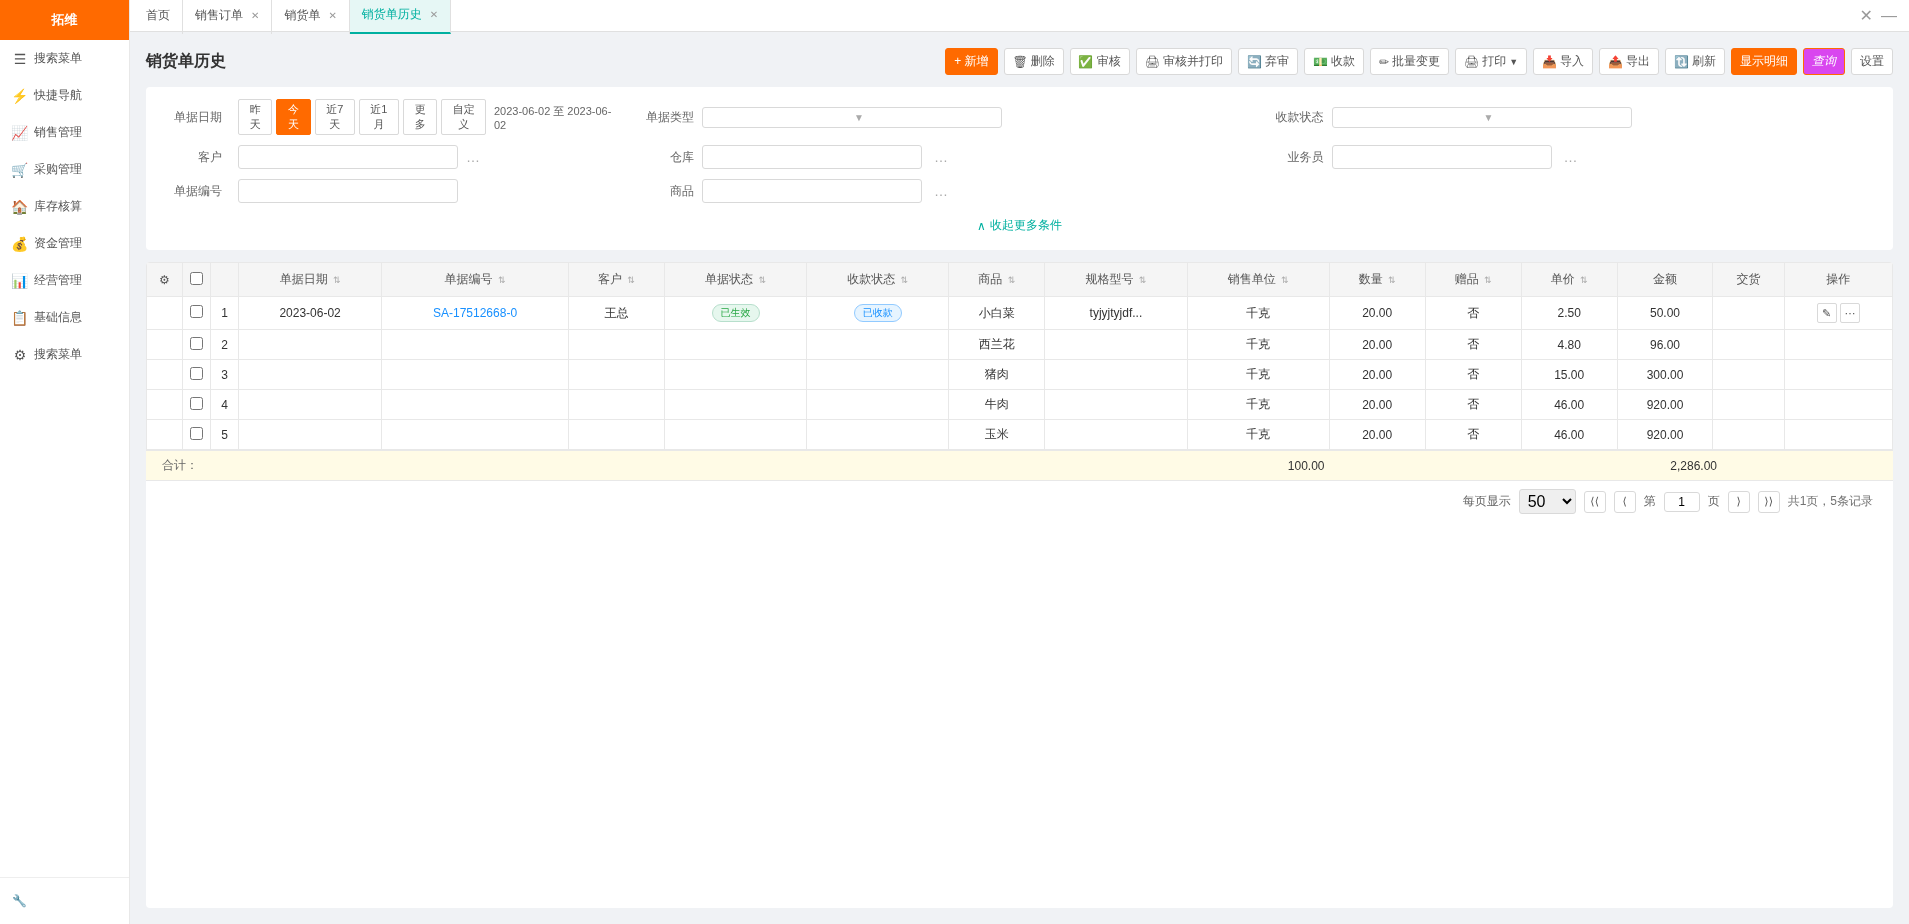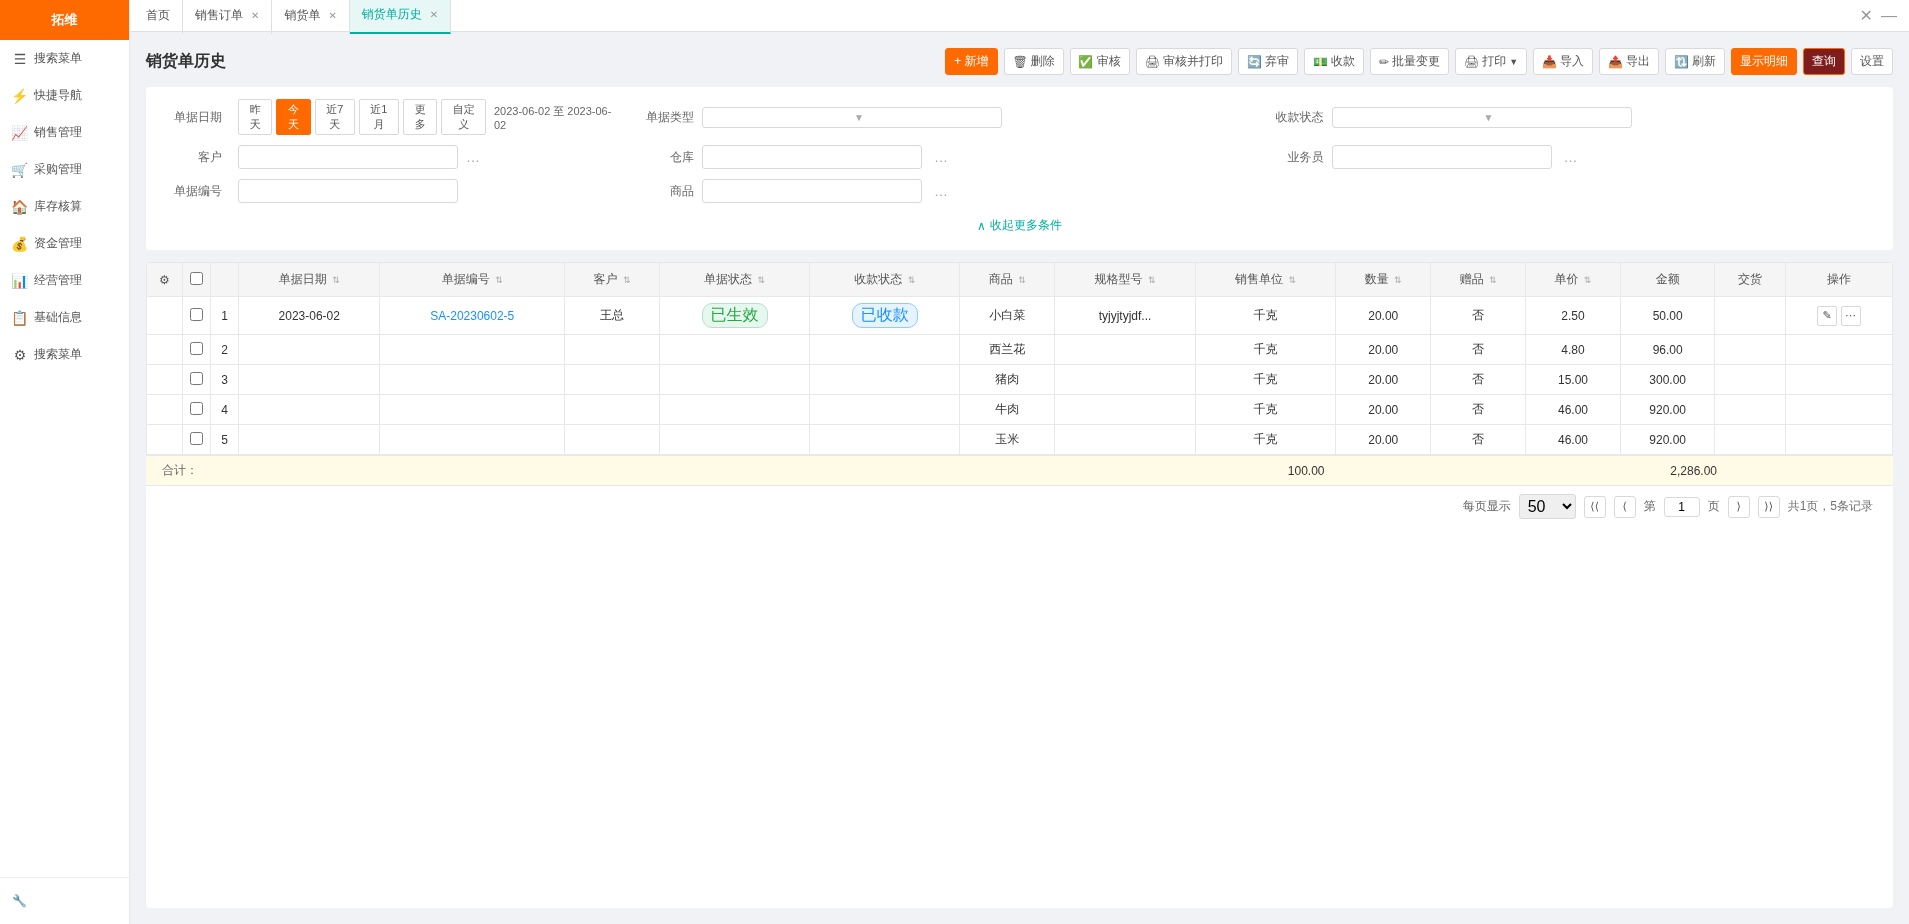--- a/index.html
+++ b/index.html
@@ -48,21 +48,21 @@
     .filter-select { display: flex; align-items: center; gap: 4px; border: 1px solid #d9d9d9; border-radius: 3px; padding: 4px 8px; background: #fff; cursor: pointer; min-width: 160px; }
     .filter-select span { flex: 1; font-size: 12px; color: #aaa; }
     .filter-dots { color: #aaa; cursor: pointer; padding: 0 4px; font-size: 14px; }
     .collapse-btn { display: flex; align-items: center; gap: 4px; color: #00b0a0; cursor: pointer; font-size: 12px; padding: 4px 0; justify-content: center; }
 
     
     .table-section { background: #fff; border-radius: 4px; flex: 1; overflow: hidden; display: flex; flex-direction: column; }
     .data-table { width: 100%; border-collapse: collapse; font-size: 12px; }
     .data-table th { background: #f5f5f5; border: 1px solid #e8e8e8; padding: 8px 6px; text-align: center; font-weight: normal; color: #555; white-space: nowrap; }
     .data-table td { border: 1px solid #e8e8e8; padding: 6px 6px; text-align: center; color: #333; }
-    .status-badge { display: inline-flex; align-items: center; padding: 1px 8px; border-radius: 10px; font-size: 16px; }
+    .status-badge { display: inline-flex; align-items: center; padding: 1px 8px; border-radius: 10px; font-size: 10px; }
     .status-active { background: #e6f7ee; color: #28a745; border: 1px solid #b7dfcc; }
     .status-paid { background: #e6f4ff; color: #1890ff; border: 1px solid #91caff; }
     .sort-icon { font-size: 9px; color: #aaa; margin-left: 2px; }
     .table-action-btn { display: inline-flex; align-items: center; justify-content: center; width: 20px; height: 20px; border: 1px solid #d9d9d9; border-radius: 2px; cursor: pointer; color: #555; font-size: 11px; background: #fff; }
 
     
     .table-footer { background: #fffbe6; border-top: 1px solid #e8e8e8; padding: 6px 16px; display: flex; align-items: center; }
     .table-footer-label { color: #666; font-size: 12px; width: 80px; }
     .table-footer-sum { font-size: 12px; color: #333; }
 
@@ -197,21 +197,21 @@
           <span>📤</span>
           <span>导出</span>
         </button>
         <button class="toolbar-btn">
           <span>🔃</span>
           <span>刷新</span>
         </button>
         <button class="toolbar-btn" style="background:#ff6a00;color:#fff;border-color:#ff6a00;font-family:Liberation Mono, monospace;">
           <span>显示明细</span>
         </button>
-        <button class="toolbar-btn" style="background:#7f1d1d;color:#fff;border-color:#ff6a00;">查询</button>
+        <button class="toolbar-btn" style="background:#d946ef;color:#fff;border-color:#ff6a00;font-style:italic;">查询</button>
         <button class="toolbar-btn">设置</button>
       </div>
     </div>
 
     <div class="filter-section">
 
       <div class="filter-row">
         <span class="filter-label">单据日期</span>
         <div class="filter-field">
           <div class="date-quick">
@@ -303,21 +303,21 @@
               <th>交货</th>
               <th>操作</th>
             </tr>
           </thead>
           <tbody id="table-body">
           <tr>
                 <td><span style="color:#aaa;font-size:11px;"></span></td>
                 <td><input type="checkbox" style=""></td>
                 <td>1</td>
                 <td>2023-06-02</td>
-                <td><a href="#" style="color:#1890ff;text-decoration:none;">SA-20230602-5</a></td>
+                <td><a href="#" style="color:#1890ff;text-decoration:none;">SA-17512668-0</a></td>
                 <td>王总</td>
                 <td><span class="status-badge status-active">已生效</span></td>
                 <td><span class="status-badge status-paid">已收款</span></td>
                 <td>小白菜</td>
                 <td>tyjyjtyjdf...</td>
                 <td>千克</td>
                 <td>20.00</td>
                 <td>否</td>
                 <td>2.50</td>
                 <td>50.00</td>

